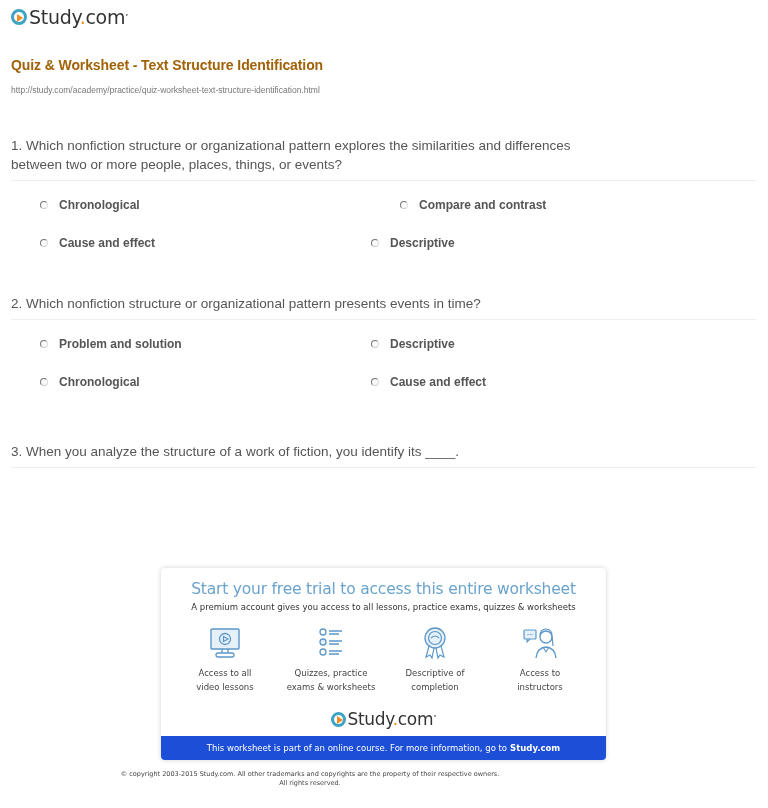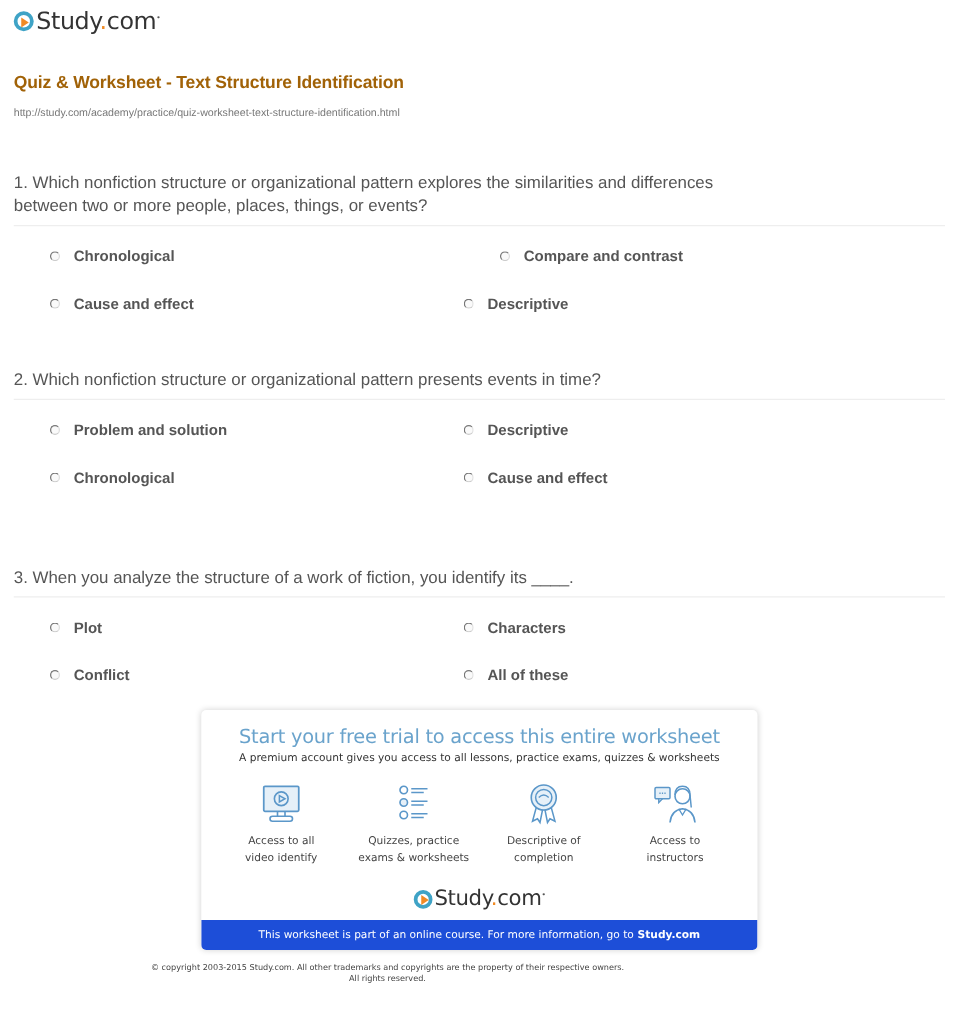--- a/index.html
+++ b/index.html
@@ -86,56 +86,38 @@
       <span class="radio"></span>
       <span class="answer-label">Chronological</span>
     </div>
     <div class="answer" style="left:360px; top:55px;">
       <span class="radio"></span>
       <span class="answer-label">Cause and effect</span>
     </div>
   </div>
 </div>
 
-<div class="question" style="top:452px;">
+<div class="question" style="top:442px;">
   <div class="q-text">3. When you analyze the structure of a work of fiction, you identify its ____.</div>
-  <div class="answers">
-    <div class="answer" style="left:29px; top:17px;">
-      <span class="radio"></span>
-      <span class="answer-label">Plot</span>
-    </div>
-    <div class="answer" style="left:360px; top:17px;">
-      <span class="radio"></span>
-      <span class="answer-label">Characters</span>
-    </div>
-    <div class="answer" style="left:29px; top:55px;">
-      <span class="radio"></span>
-      <span class="answer-label">Conflict</span>
-    </div>
-    <div class="answer" style="left:360px; top:55px;">
-      <span class="radio"></span>
-      <span class="answer-label">All of these</span>
-    </div>
-  </div>
 </div>
 
 <div class="promo">
   <div class="promo-title">Start your free trial to access this entire worksheet</div>
   <div class="promo-sub">A premium account gives you access to all lessons, practice exams, quizzes &amp; worksheets</div>
 
   <div class="features">
     <div class="feature" style="left:9px;">
       <svg width="34" height="34" viewBox="0 0 34 34">
         <rect x="3" y="3" width="28" height="20" rx="1" fill="#e6f0f8" stroke="#5b97c9" stroke-width="1.4"></rect>
         <circle cx="17" cy="13" r="5.5" fill="none" stroke="#5b97c9" stroke-width="1.3"></circle>
         <path d="M15.5 10.5 L20 13 L15.5 15.5 Z" fill="none" stroke="#5b97c9" stroke-width="1.2"></path>
         <path d="M14 23 L14 27 M20 23 L20 27" stroke="#5b97c9" stroke-width="1.3"></path>
         <rect x="8" y="27" width="18" height="4" rx="2" fill="none" stroke="#5b97c9" stroke-width="1.3"></rect>
       </svg>
-      <div class="feature-label"><span>Access to all</span><br><span>video identify</span></div>
+      <div class="feature-label"><span>Access to all</span><br><span>video lessons</span></div>
     </div>
     <div class="feature" style="left:115px;">
       <svg width="34" height="34" viewBox="0 0 34 34">
         <circle cx="9" cy="6" r="3" fill="none" stroke="#5b97c9" stroke-width="1.3"></circle>
         <circle cx="9" cy="16" r="3" fill="#e6f0f8" stroke="#5b97c9" stroke-width="1.3"></circle>
         <circle cx="9" cy="26" r="3" fill="none" stroke="#5b97c9" stroke-width="1.3"></circle>
         <path d="M15 5 L28 5 M15 8 L25 8 M15 15 L28 15 M15 18 L25 18 M15 25 L28 25 M15 28 L25 28" stroke="#5b97c9" stroke-width="1.3"></path>
       </svg>
       <div class="feature-label"><span>Quizzes, practice</span><br><span>exams &amp; worksheets</span></div>
     </div>

